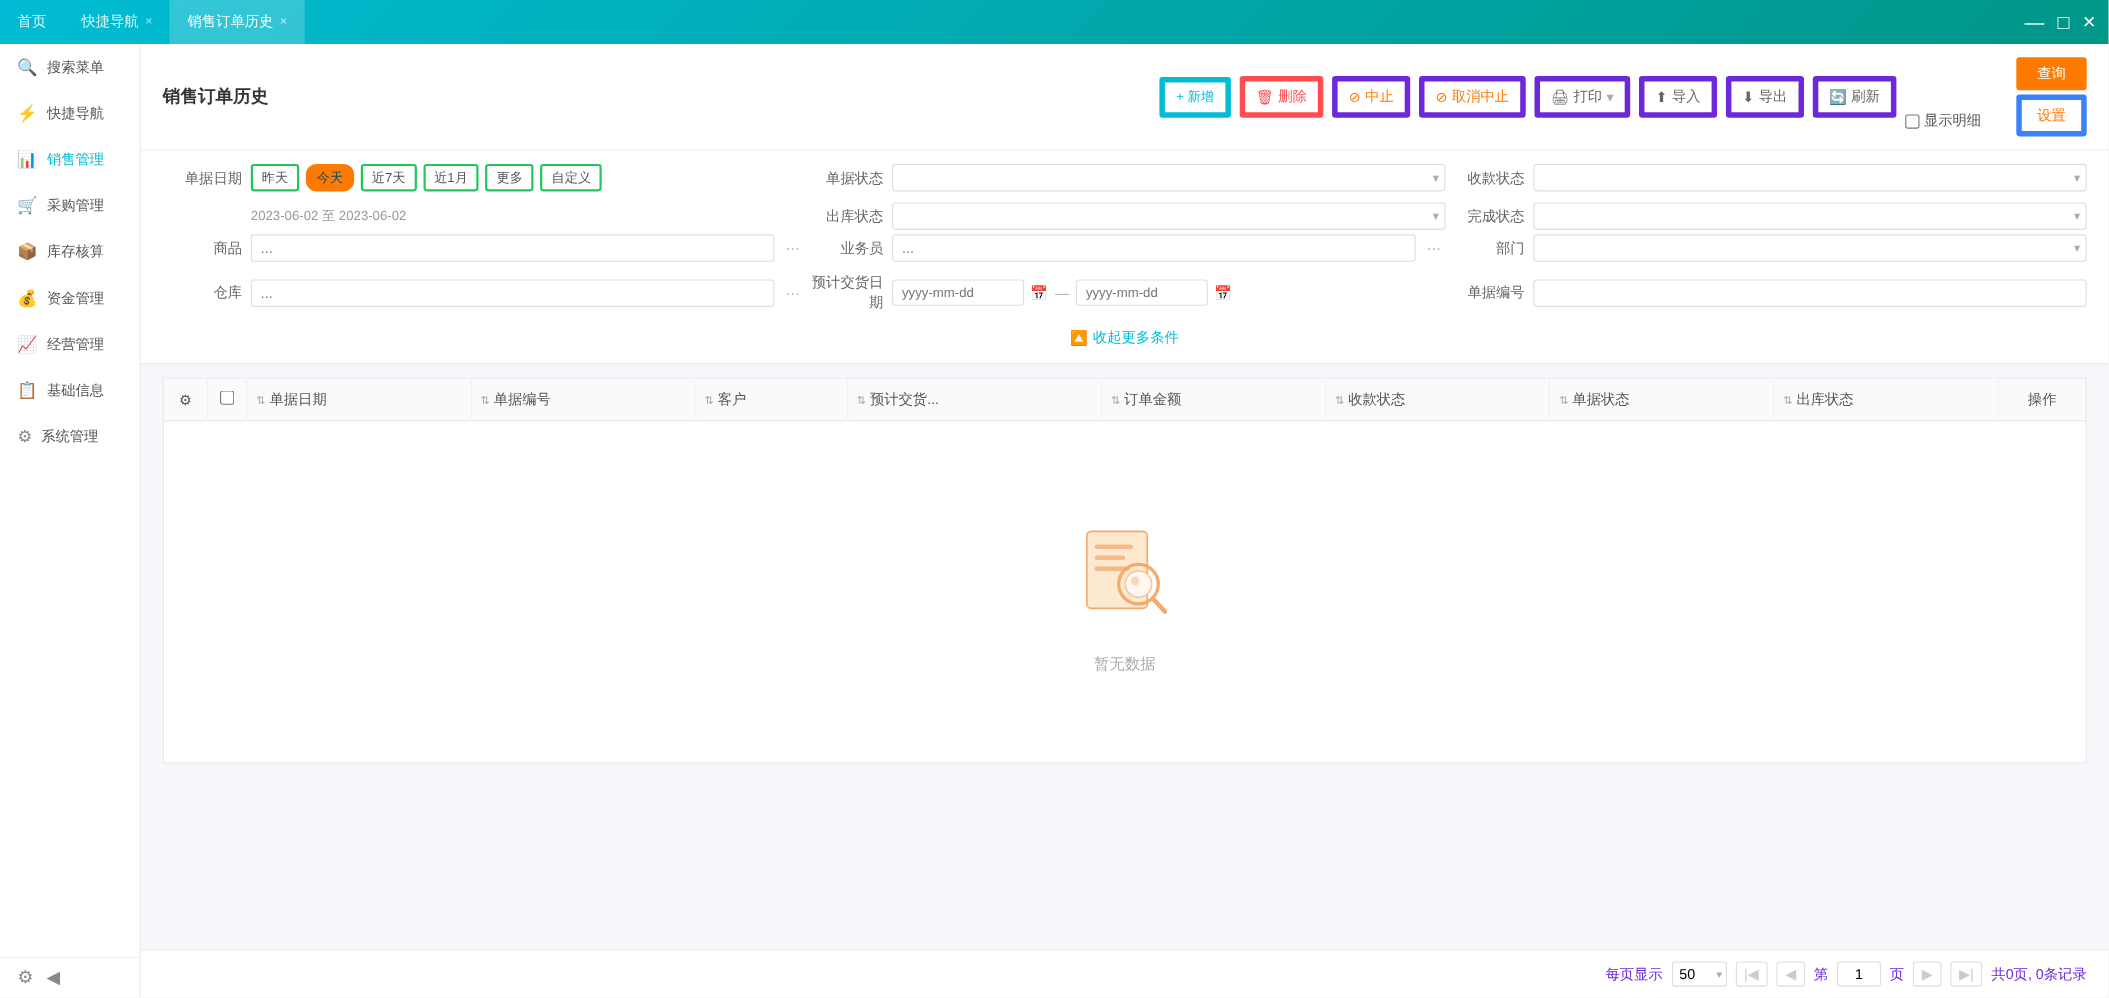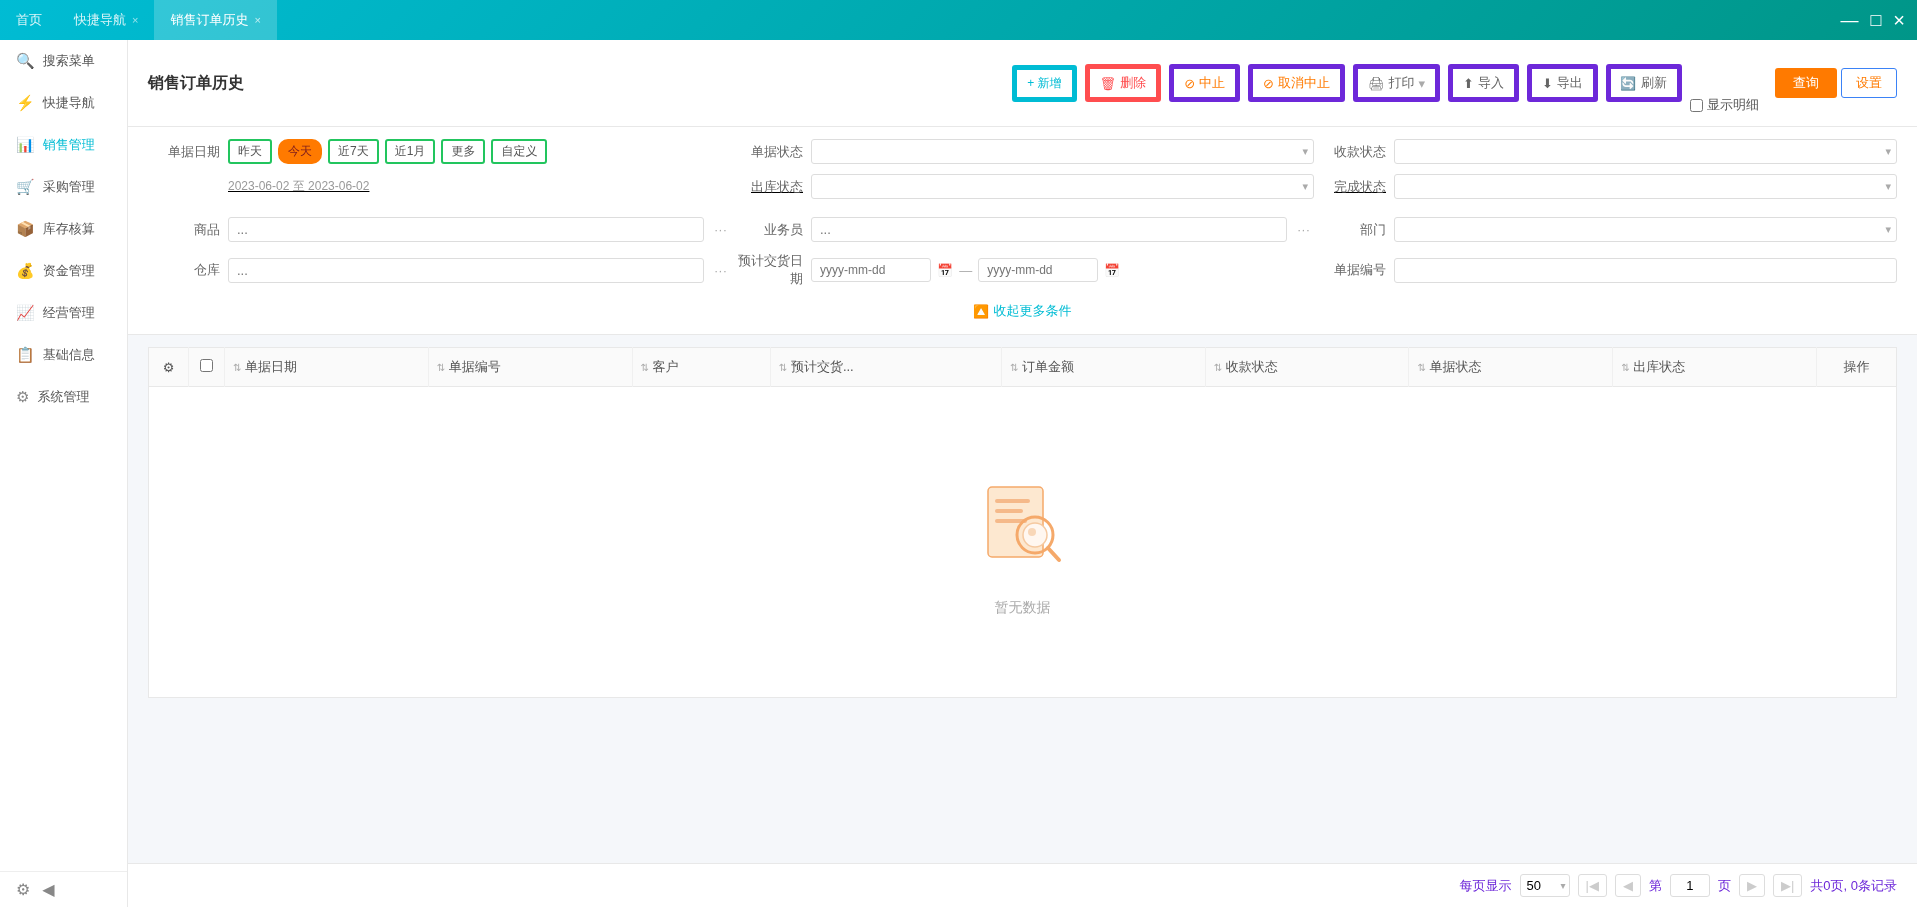--- a/index.html
+++ b/index.html
@@ -169,21 +169,21 @@
       color: white;
       border: none;
       padding: 6px 18px;
       border-radius: 3px;
       cursor: pointer;
       font-size: 13px;
     }
     .setting-btn {
       background: white;
       color: #ff7a00;
-      border: 1px solid #3b82f6;
+      border: 5px solid #3b82f6;
       padding: 5px 14px;
       border-radius: 3px;
       cursor: pointer;
       font-size: 13px;
     }
     
     
     .filter-area {
       background: white;
       padding: 12px 20px;
@@ -202,21 +202,21 @@
       padding: 2px 8px;
       border: 2px solid #22c55e;
       border-radius: 3px;
       cursor: pointer;
       font-size: 12px;
       background: white;
       color: #555;
     }
     .date-btn.active {
       background: #ff7a00;
-      color: #7f1d1d;
+      color: #0c4a6e;
       border-color: #ff7a00;
       border-radius: 10px;
     }
     .date-range-text {
       font-size: 12px;
       color: #999;
     }
     .filter-select {
       border: 1px solid #ddd;
       border-radius: 3px;
@@ -496,21 +496,21 @@
           <span>导出</span>
         </button>
         <button class="toolbar-btn refresh-btn">
           <span>🔄</span>
           <span>刷新</span>
         </button>
         <div class="show-detail-wrap">
           <input type="checkbox" style="">
           <span>显示明细</span>
         </div>
-        <div style="display:flex;flex-direction:row;gap:4px;margin-left:8px;">
+        <div style="display:flex;flex-direction:column;gap:4px;margin-left:24px;">
           <button class="query-btn">查询</button>
           <button class="setting-btn">设置</button>
         </div>
       </div>
     </div>
 
     <div class="filter-area">
 
       <div style="display:grid;grid-template-columns:1fr 1fr 1fr;margin-bottom:10px;">
 
@@ -544,21 +544,21 @@
             <div class="select-wrap" style="flex:1;">
               <select class="filter-select" style="width: 100%; appearance: none; padding-right: 24px;">
                 <option value=""></option>
               </select>
             </div>
 
           </div>
         </div>
       </div>
 
-      <div style="display:grid;grid-template-columns:1fr 1fr 1fr;margin-bottom:18px;text-decoration:underline;">
+      <div style="display:grid;grid-template-columns:1fr 1fr 1fr;margin-bottom:4px;">
         <div class="filter-cell">
           <span class="filter-label"></span>
           <span class="date-range-text">2023-06-02 至 2023-06-02</span>
         </div>
 
         <div class="filter-cell">
           <span class="filter-label">出库状态</span>
           <div class="filter-content">
             <div class="select-wrap" style="flex:1;">
               <select class="filter-select" style="width: 100%; appearance: none; padding-right: 24px;">

